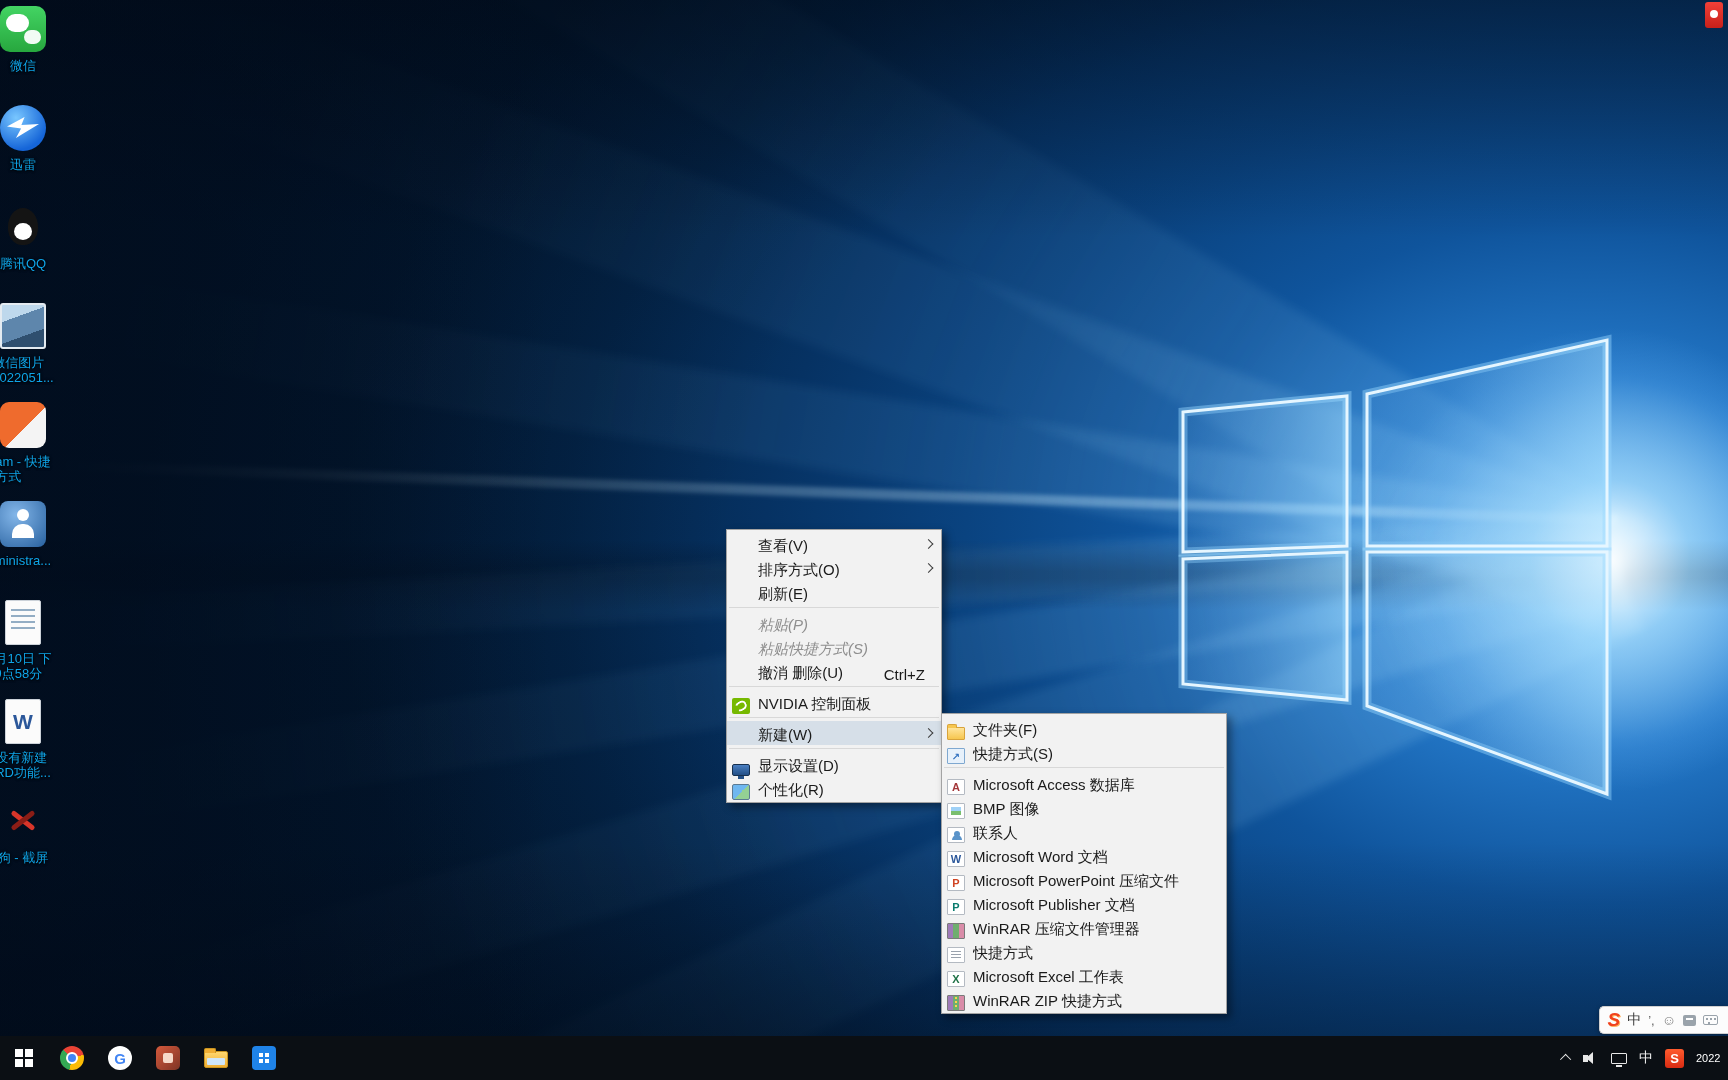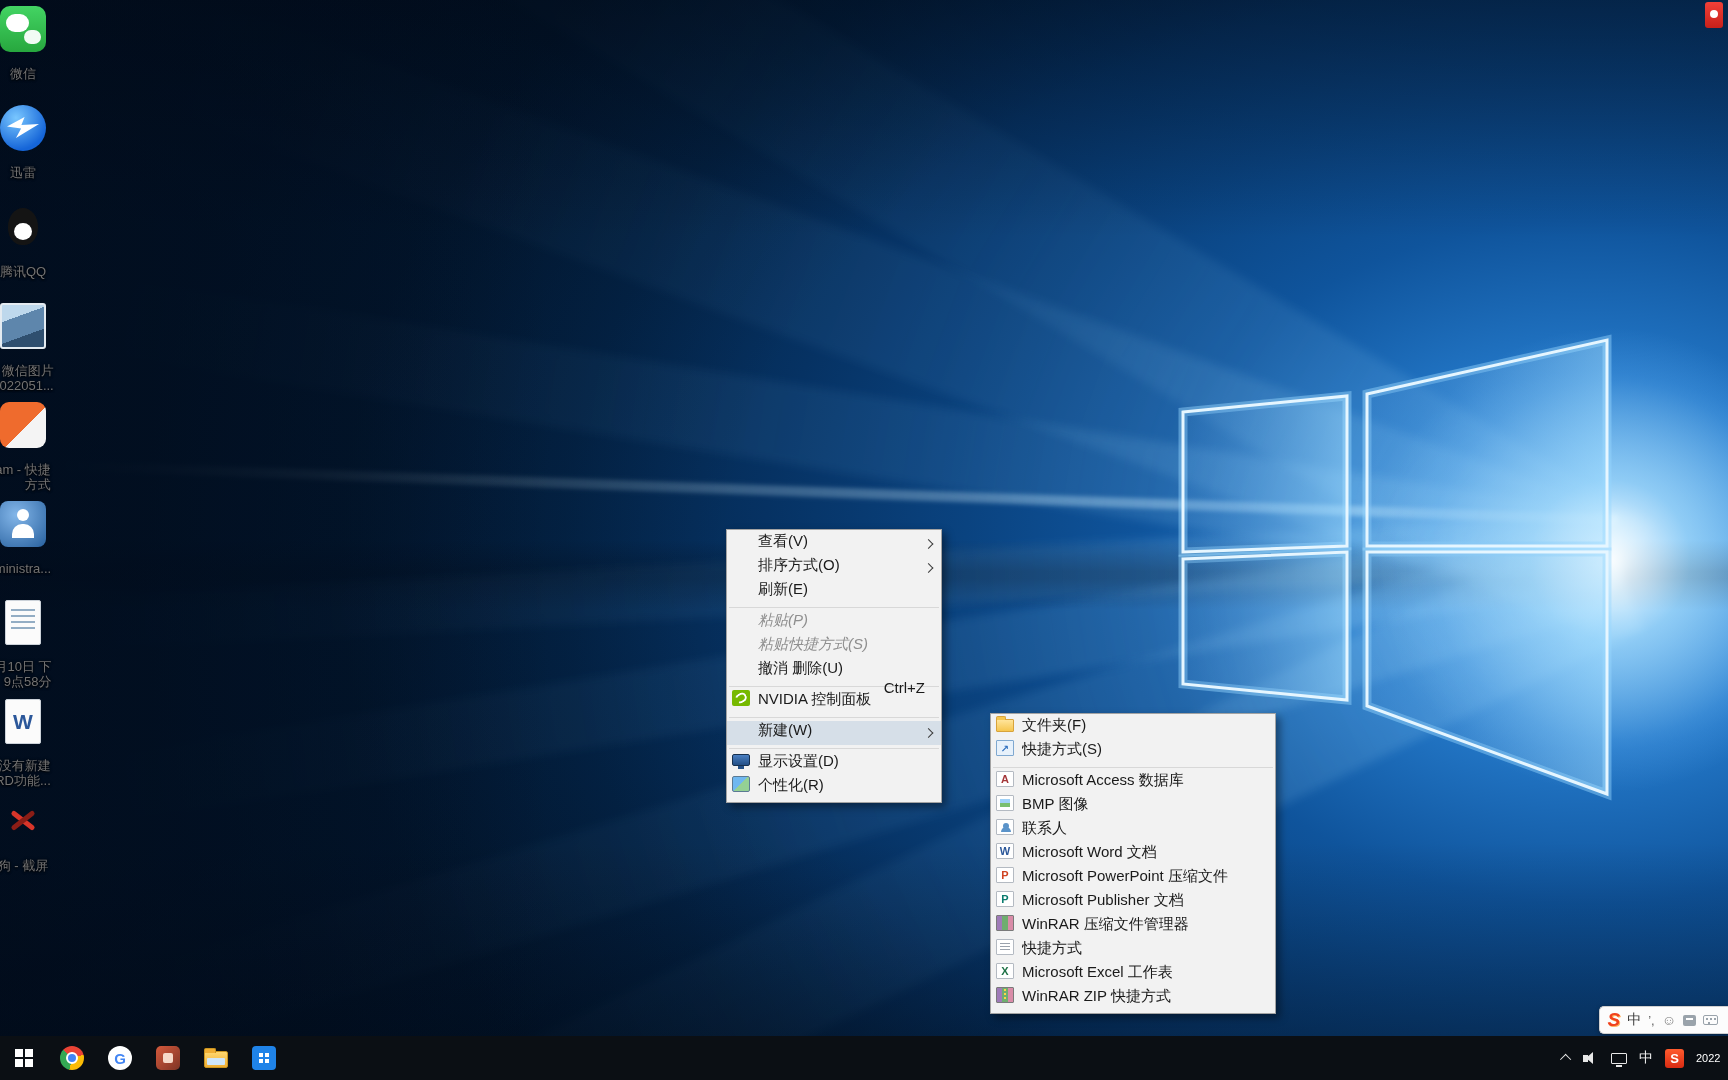--- a/index.html
+++ b/index.html
@@ -39,21 +39,21 @@
     background:
       linear-gradient(90deg, rgba(1,10,24,.55) 0%, rgba(1,10,24,0) 32%),
       linear-gradient(180deg, rgba(0,6,16,.4) 0%, rgba(0,6,16,0) 22%, rgba(0,6,16,0) 78%, rgba(0,6,16,.4) 100%),
       radial-gradient(1500px 1050px at 90% 52%, rgba(0,0,0,0) 55%, rgba(1,8,20,.45) 95%); }
   svg.winlogo { position:absolute; inset:0; }
 
   
   .desktop-icons { position:absolute; left:-20px; top:6px; width:86px; z-index:2; display:flex; flex-direction:column; }
   .desktop-icon { height:99px; display:flex; flex-direction:column; align-items:center; cursor:pointer; }
   .di { width:46px; height:46px; position:relative; flex:none; }
-  .di-label { margin-top:14px; color:#737373; font-size:13px; line-height:1.18; text-align:right;
+  .di-label { margin-top:6px; color:#0ea5e9; font-size:13px; line-height:1.18; text-align:left;
     text-shadow:0 1px 2px rgba(0,0,0,.95), 0 0 3px rgba(0,0,0,.8); }
   .di-label span { display:block; white-space:nowrap; }
 
   .di-wechat { background:linear-gradient(#43d463,#27a73e); border-radius:10px; }
   .di-wechat::before { content:""; position:absolute; left:6px; top:8px; width:23px; height:18px; background:#fff; border-radius:9px; }
   .di-wechat::after  { content:""; position:absolute; right:5px; bottom:8px; width:17px; height:14px; background:#f2fbf4; border-radius:7px; }
   .di-xunlei { background:radial-gradient(circle at 35% 28%, #79c7ff, #1565d8 72%); border-radius:50%; }
   .di-xunlei::before { content:""; position:absolute; left:7px; top:12px; width:32px; height:21px; background:#fff;
     clip-path:polygon(0 45%, 55% 0, 45% 38%, 100% 33%, 28% 100%, 44% 55%); }
   .di-qq::before { content:""; position:absolute; left:8px; top:4px; width:30px; height:37px; background:#141414; border-radius:50% 50% 46% 46%; }
@@ -70,22 +70,22 @@
     font-weight:bold; font-size:21px; color:#2b579a; }
   .di-sogou::before, .di-sogou::after { content:""; position:absolute; left:9px; top:20px; width:28px; height:5px;
     background:#d8352a; border-radius:3px; }
   .di-sogou::before { transform:rotate(38deg); }
   .di-sogou::after  { transform:rotate(-38deg); background:#8a1d16; }
 
   
   .menu { position:absolute; background:#f2f2f2; border:1px solid #a3a3a3;
     box-shadow:4px 4px 8px rgba(0,0,0,.4); padding:2px 0; font-size:15px; color:#1a1a1a; }
   .context-menu { left:726px; top:529px; width:216px; z-index:10; }
-  .new-submenu  { left:990px; top:713px; width:286px; z-index:11; }
-  .menu-item { height:24px; display:flex; align-items:flex-start; padding:0 12px 0 5px; position:relative; cursor:default; white-space:nowrap; }
+  .new-submenu  { left:941px; top:713px; width:286px; z-index:11; }
+  .menu-item { height:24px; display:flex; align-items:flex-end; padding:0 12px 0 5px; position:relative; cursor:default; white-space:nowrap; }
   .menu-item.highlighted { background:#d6dfe8; }
   .menu-item.disabled .mi-label { color:#8f8f8f;font-style:italic; }
   .mi { width:18px; height:16px; margin-right:8px; position:relative; flex:none; }
   .icon-none { visibility:hidden; }
   .mi-label { flex:1; overflow:hidden; }
   .shortcut { margin-left:auto; padding-right:4px;margin-top:20px; }
   .submenu-arrow { position:absolute; right:9px; top:50%; width:7px; height:7px;
     border-right:1.5px solid #3c3c3c; border-top:1.5px solid #3c3c3c;
     transform:translateY(-50%) rotate(45deg); }
   .menu-sep { height:1px; background:#d8d8d8; margin:3px 2px; }

